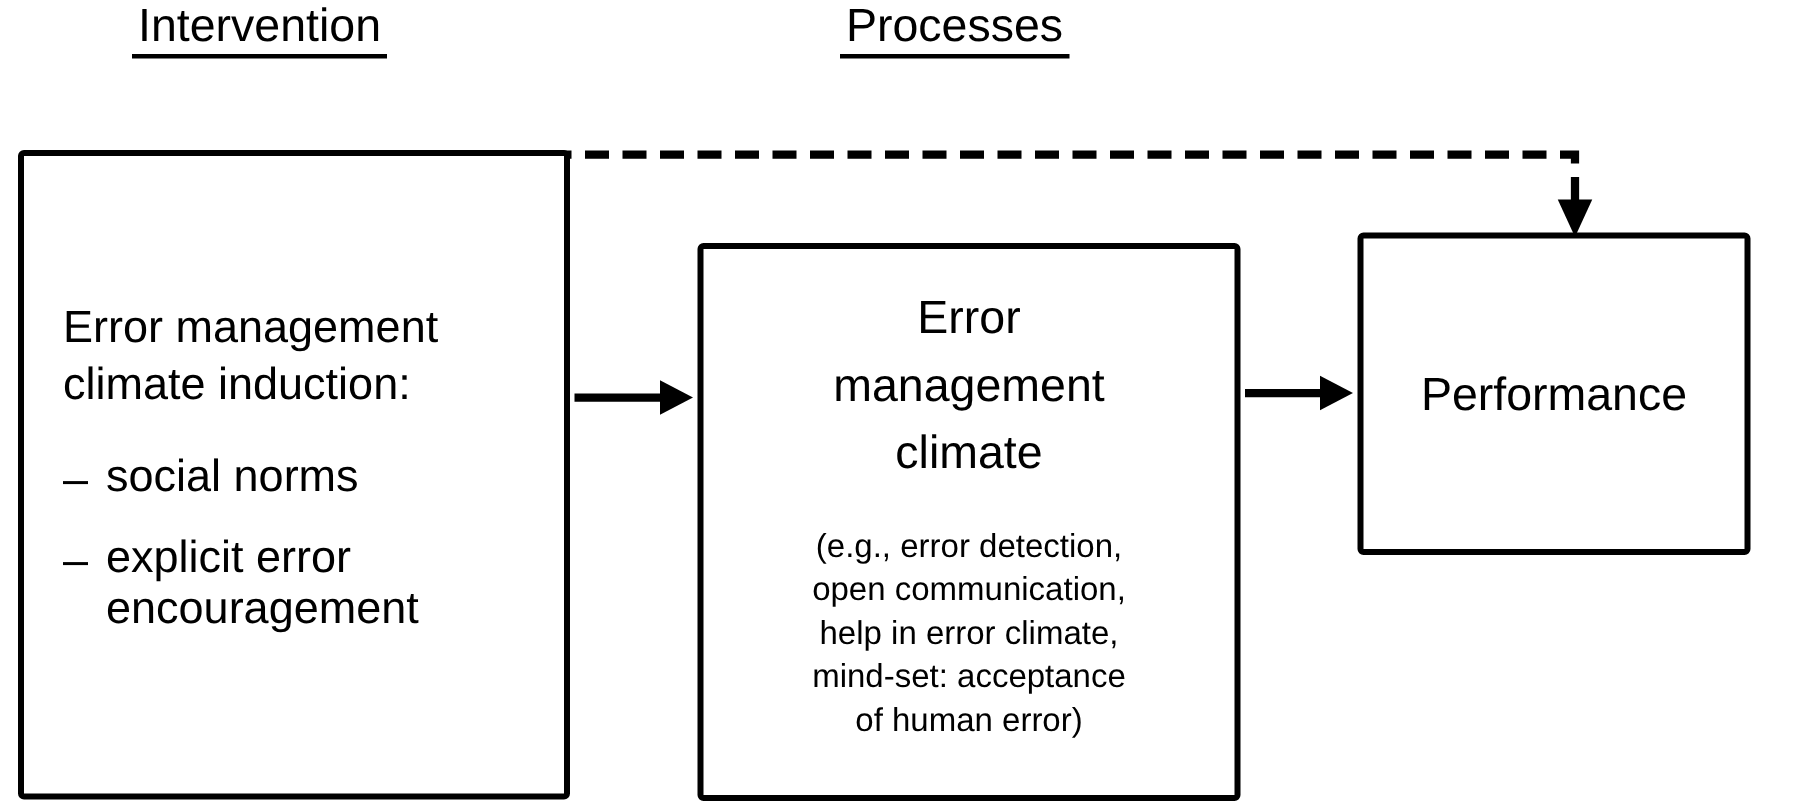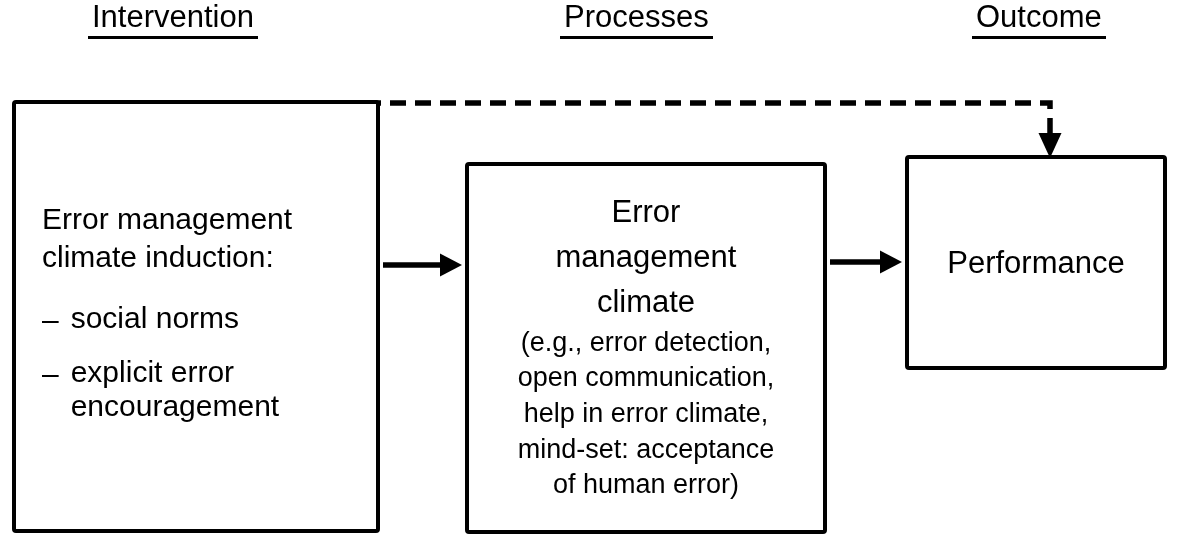--- a/index.html
+++ b/index.html
@@ -83,22 +83,22 @@
     padding-top: 24px;
     text-align: center;
   }
   #box-processes .box-title {
     font-size: 31px;
     line-height: 1.45;
     width: 215px;
     margin: 0 auto;
   }
   #box-processes .detail {
-    margin-top: 0;
-    font-size: 27px;
+    margin-top: 24px;
+    font-size: 22px;
     line-height: 1.32;
   }
 
   #box-outcome {
     left: 905px;
     top: 155px;
     width: 262px;
     height: 215px;
     display: flex;
     align-items: center;
@@ -119,23 +119,20 @@
 </head>
 <body>
 
 <div class="diagram">
 
   <div class="col-header" id="header-intervention">
     <span class="underline">Intervention</span>
   </div>
   <div class="col-header" id="header-processes">
     <span class="underline">Processes</span>
-  </div>
-  <div class="col-header" id="header-outcome">
-    <span class="underline">Outcome</span>
   </div>
 
   <svg id="arrow-layer" viewBox="0 0 1200 539" xmlns="http://www.w3.org/2000/svg">
 
     <path d="M 340 103 H 1050 V 136" fill="none" stroke="#000" stroke-width="5.5" stroke-dasharray="16 9"></path>
     <polygon points="1050,158 1038.5,133 1061.5,133" fill="#000"></polygon>
 
     <line x1="383" y1="265" x2="443" y2="265" stroke="#000" stroke-width="5.5"></line>
     <polygon points="462,265 440,253.5 440,276.5" fill="#000"></polygon>
 

